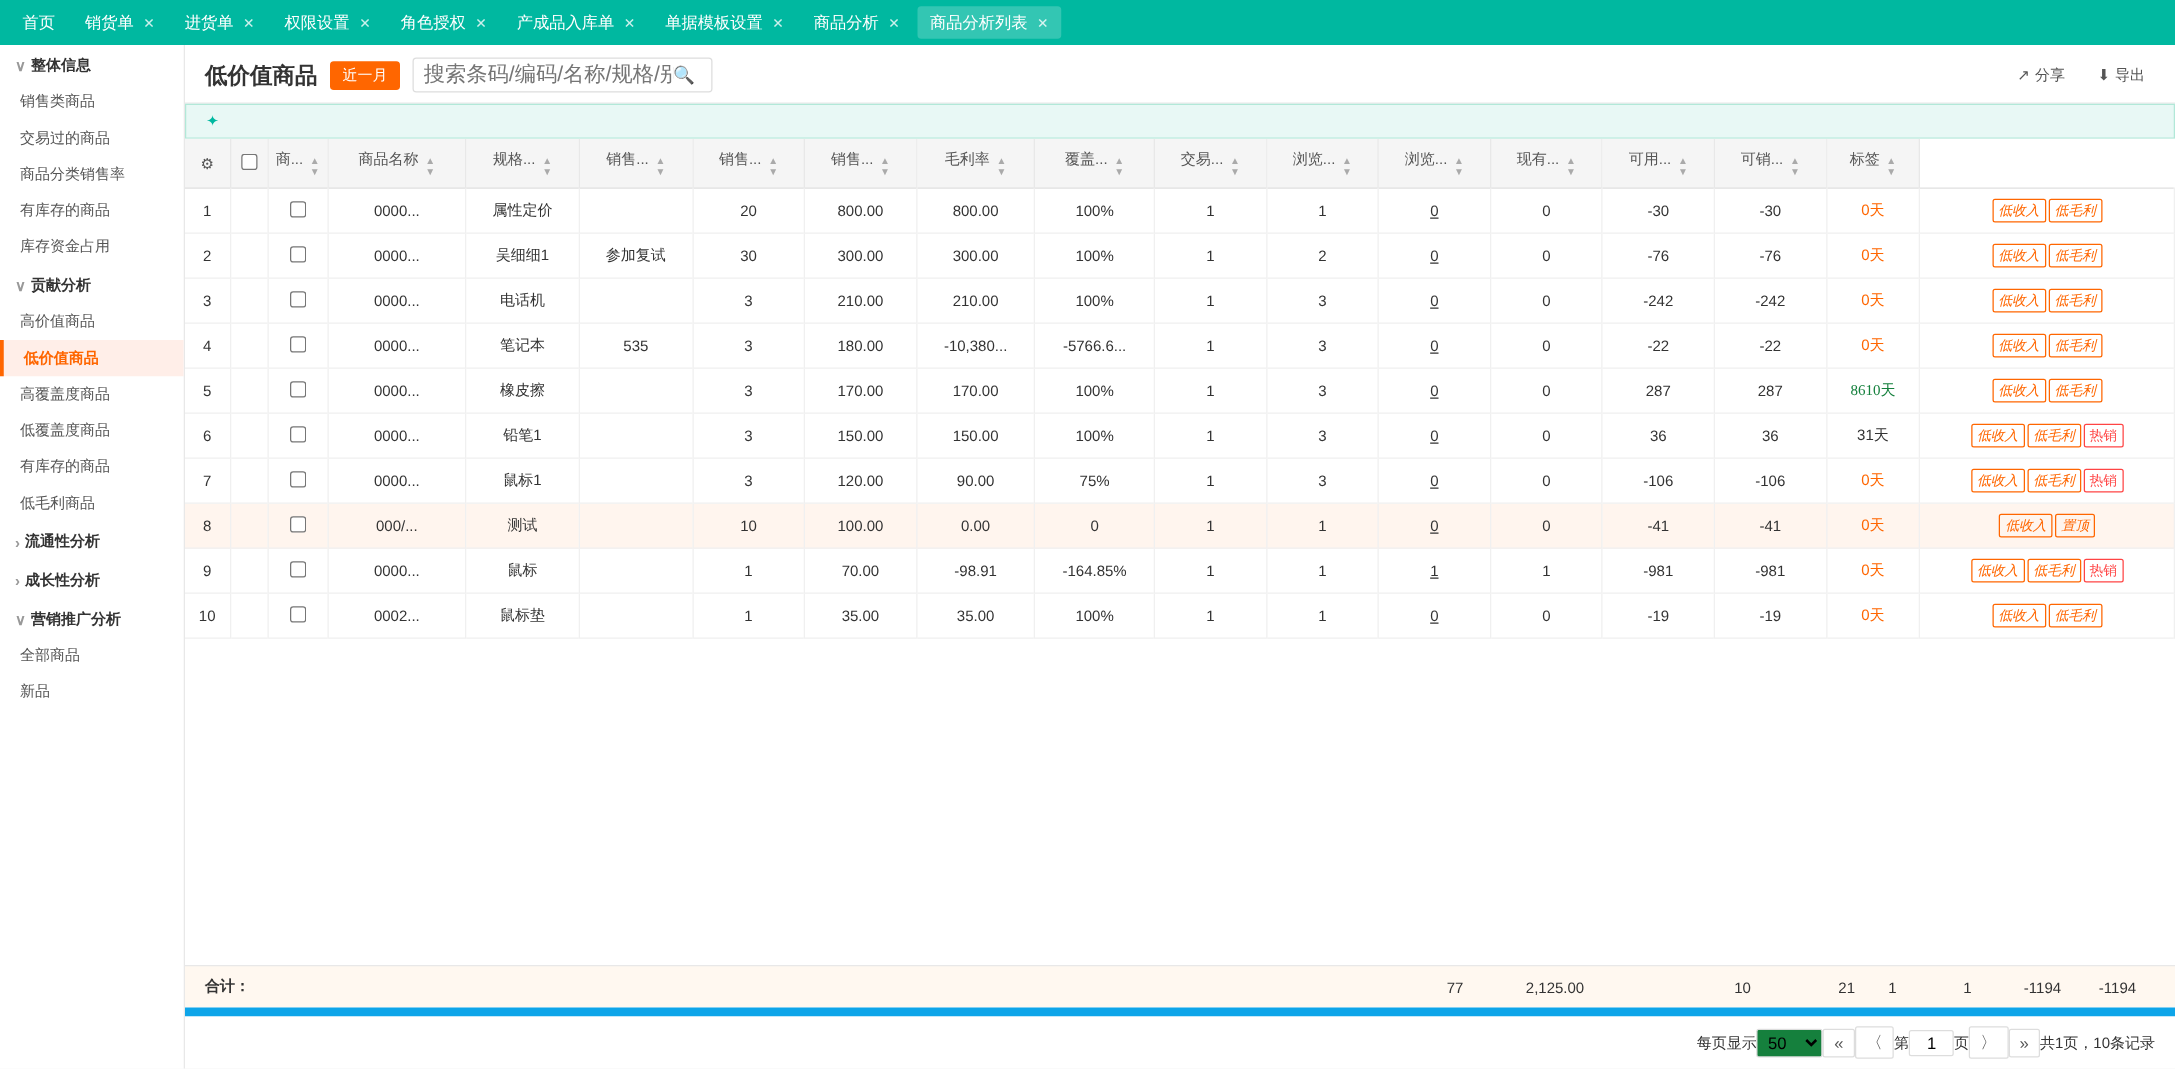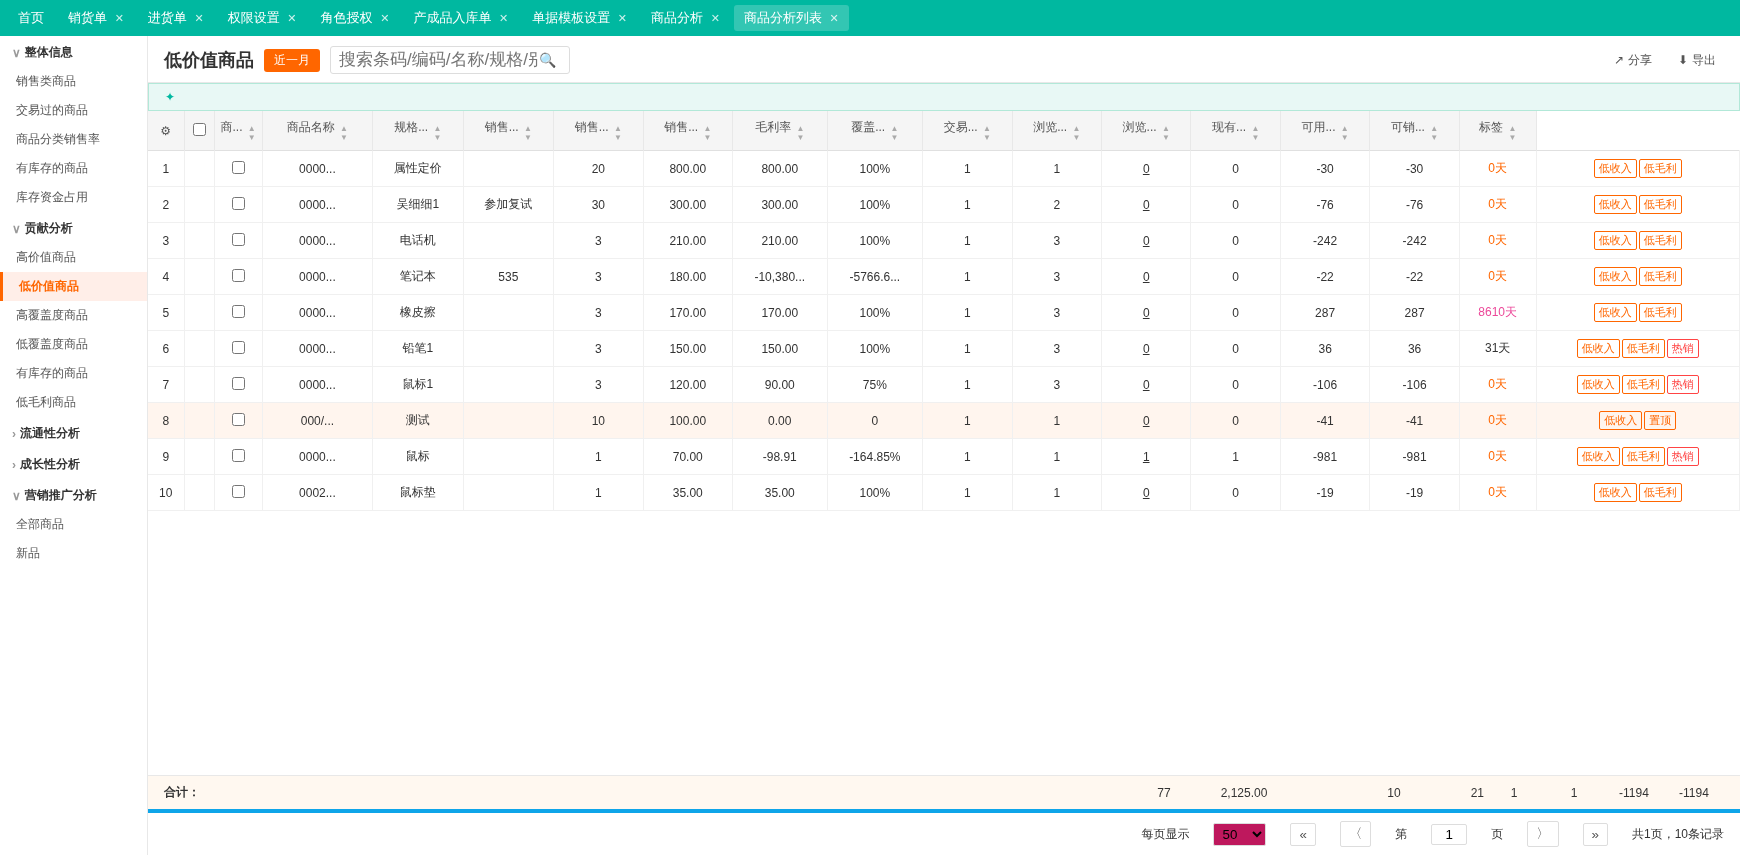--- a/index.html
+++ b/index.html
@@ -165,21 +165,21 @@
       border-right: 1px solid #f0f0f0;
     }
     .tag {
       display: inline-block;
       border: 1px solid;
       border-radius: 2px;
       padding: 1px 4px;
       font-size: 11px;
       margin: 1px;
     }
-    .tag-orange { color: #ff6600; border-color: #ff6600; }
+    .tag-orange { color: #ff6600; border-color: #ff6600; font-style: italic; }
     .tag-red { color: #ff4444; border-color: #ff4444; }
     .underline { text-decoration: underline; cursor: pointer; }
 
     
     .table-footer {
       background: #fff8f0;
       border-top: 1px solid #e8e8e8;
       padding: 8px 16px;
       display: flex;
       align-items: center;
@@ -188,22 +188,22 @@
     }
     .footer-label { font-weight: bold; color: #333; margin-right: 8px; }
 
     
     .pagination {
       display: flex;
       align-items: center;
       justify-content: flex-end;
       padding: 8px 16px;
       background: #fff;
-      border-top: 4px solid #0ea5e9;
-      gap: 24px;
+      border-top: 7px solid #0ea5e9;
+      gap: 0;
       font-size: 12px;
     }
     .pagination-btn {
       border: 1px solid #ddd;
       background: #fff;
       padding: 3px 8px;
       cursor: pointer;
       border-radius: 2px;
       color: #555;
     }
@@ -211,21 +211,21 @@
       width: 36px;
       border: 1px solid #ddd;
       text-align: center;
       padding: 2px 4px;
       border-radius: 2px;
     }
     .per-page-select {
       border: 1px solid #ddd;
       padding: 2px 4px;
       border-radius: 2px;
-      background: #be185d;
+      background: #15803d;
       cursor: pointer;
     }
 
     .checkbox-cell { width: 30px; }
     .settings-col { width: 36px; }
   </style>
 </head>
 <body>
 
 <nav class="top-nav">
@@ -465,21 +465,21 @@
     <td>3</td>
     <td>170.00</td>
     <td>170.00</td>
     <td>100%</td>
     <td>1</td>
     <td>3</td>
     <td><span class="underline">0</span></td>
     <td>0</td>
     <td>287</td>
     <td>287</td>
-    <td style="color:#ec4899;">8610天</td>
+    <td style="color:#15803d;font-family:Liberation Serif, serif;">8610天</td>
     <td><span class="tag tag-orange">低收入</span><span class="tag tag-orange">低毛利</span></td>
   </tr>
             <tr>
               <td>6</td>
     <td></td>
     <td class="checkbox-cell"><input type="checkbox" style=""></td>
     <td>0000...</td>
     <td>铅笔1</td>
     <td></td>
     <td>3</td>

